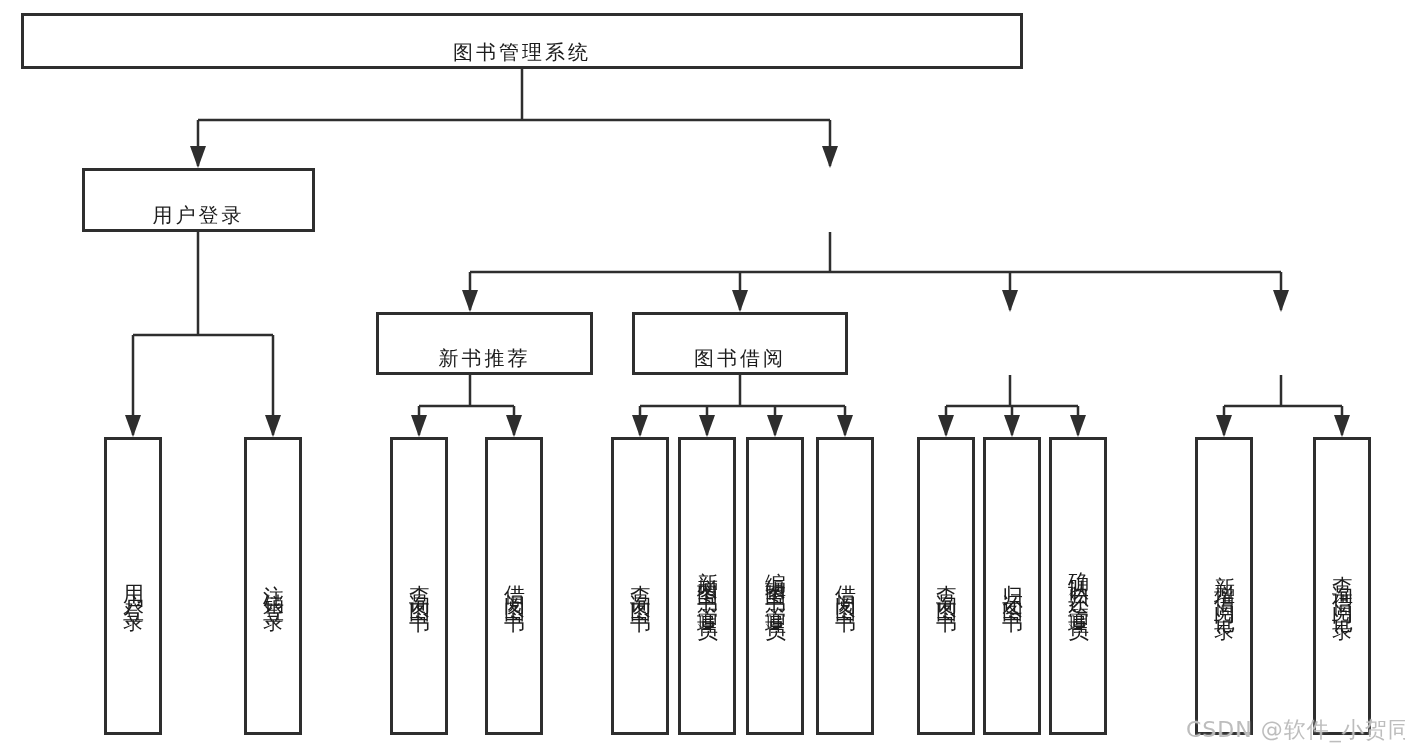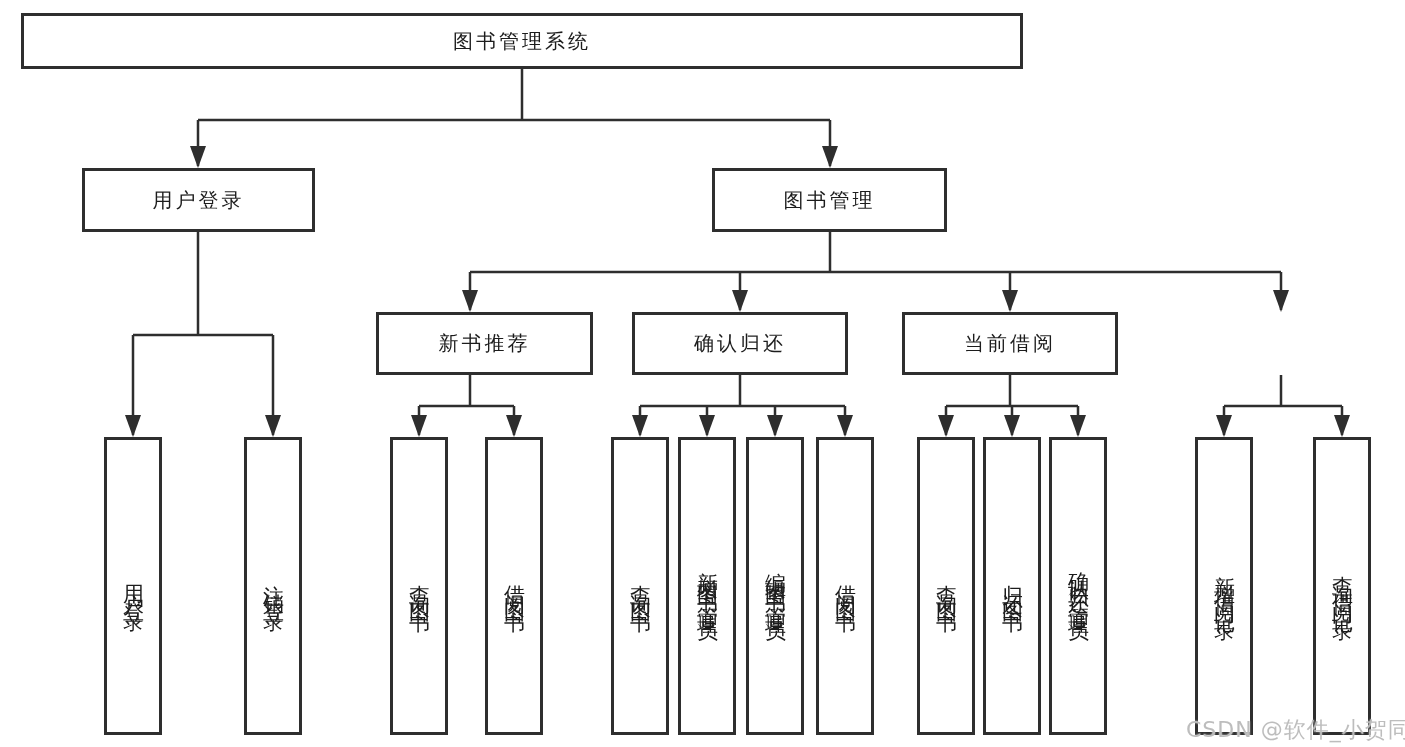--- a/index.html
+++ b/index.html
@@ -3,21 +3,21 @@
 <meta charset="utf-8">
 <style>
   html,body{margin:0;padding:0;background:#ffffff;}
   .canvas{
     position:relative;width:1405px;height:747px;background:#ffffff;overflow:hidden;
     font-family:"DejaVu Sans","Liberation Sans",sans-serif;
   }
   .wires{position:absolute;left:0;top:0;z-index:1;}
   .hnode{
     position:absolute;z-index:2;background:#ffffff;border:3px solid #2e2e2e;
-    box-sizing:border-box;display:flex;align-items:center;justify-content:center;
+    box-sizing:border-box;display:flex;align-items:flex-end;justify-content:center;
   }
   .hnode span{
     font-size:20px;letter-spacing:3px;color:#1c1c1c;white-space:nowrap;
   }
   .leaf{
     position:absolute;z-index:2;top:437px;width:58px;height:298px;background:#ffffff;
     border:3px solid #2e2e2e;box-sizing:border-box;
     display:flex;align-items:center;justify-content:center;
   }
   .leaf span{
@@ -67,32 +67,26 @@
     </g>
   </svg>
 
   <div class="hnode" style="left:21px;top:13px;width:1002px;height:56px">
     <span>图书管理系统</span>
   </div>
 
   <div class="hnode" style="left:82px;top:168px;width:233px;height:64px">
     <span>用户登录</span>
   </div>
-  <div class="hnode" style="left:712px;top:168px;width:235px;height:64px">
-    <span>图书管理</span>
-  </div>
 
   <div class="hnode" style="left:376px;top:312px;width:217px;height:63px">
     <span>新书推荐</span>
   </div>
   <div class="hnode" style="left:632px;top:312px;width:216px;height:63px">
-    <span>确认归还</span>
-  </div>
-  <div class="hnode" style="left:902px;top:312px;width:216px;height:63px">
-    <span>当前借阅</span>
+    <span>图书借阅</span>
   </div>
 
   <div class="leaf" style="left:104px">
     <span>用户登录</span>
   </div>
   <div class="leaf" style="left:244px">
     <span>注销登录</span>
   </div>
 
   <div class="leaf" style="left:390px">

